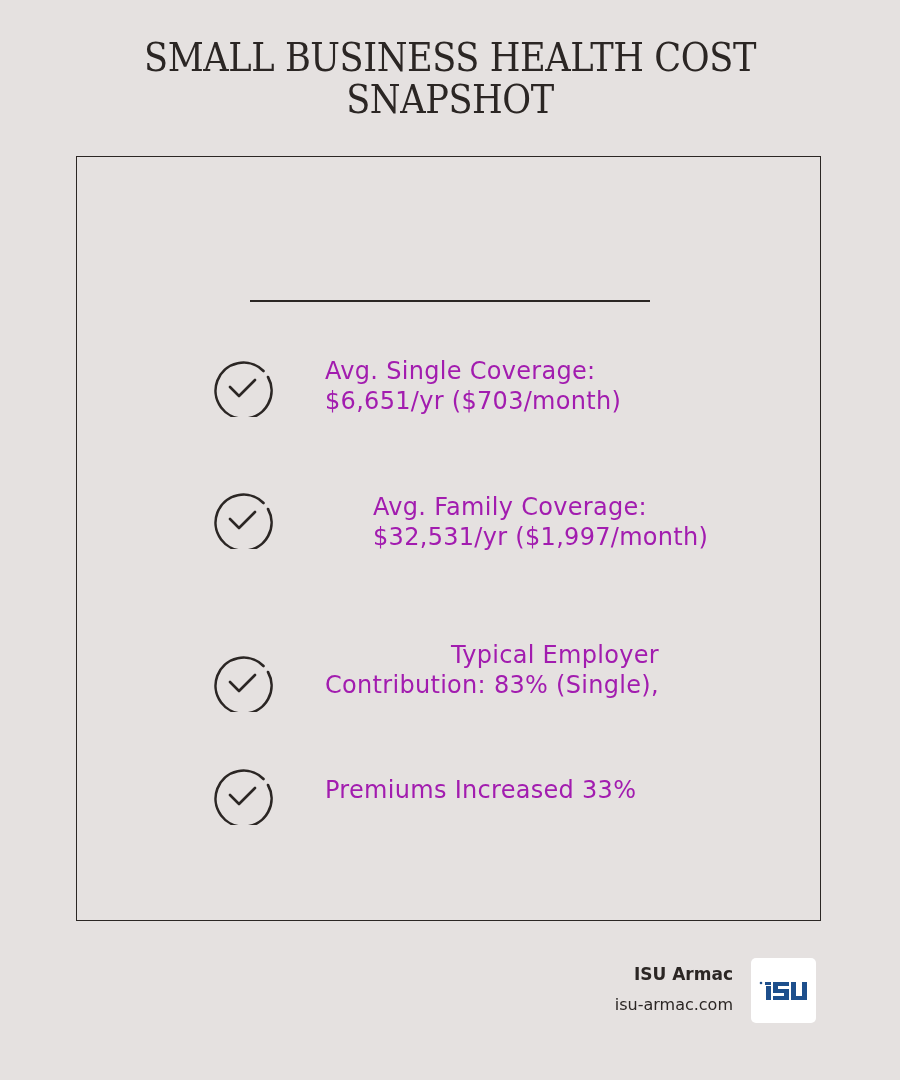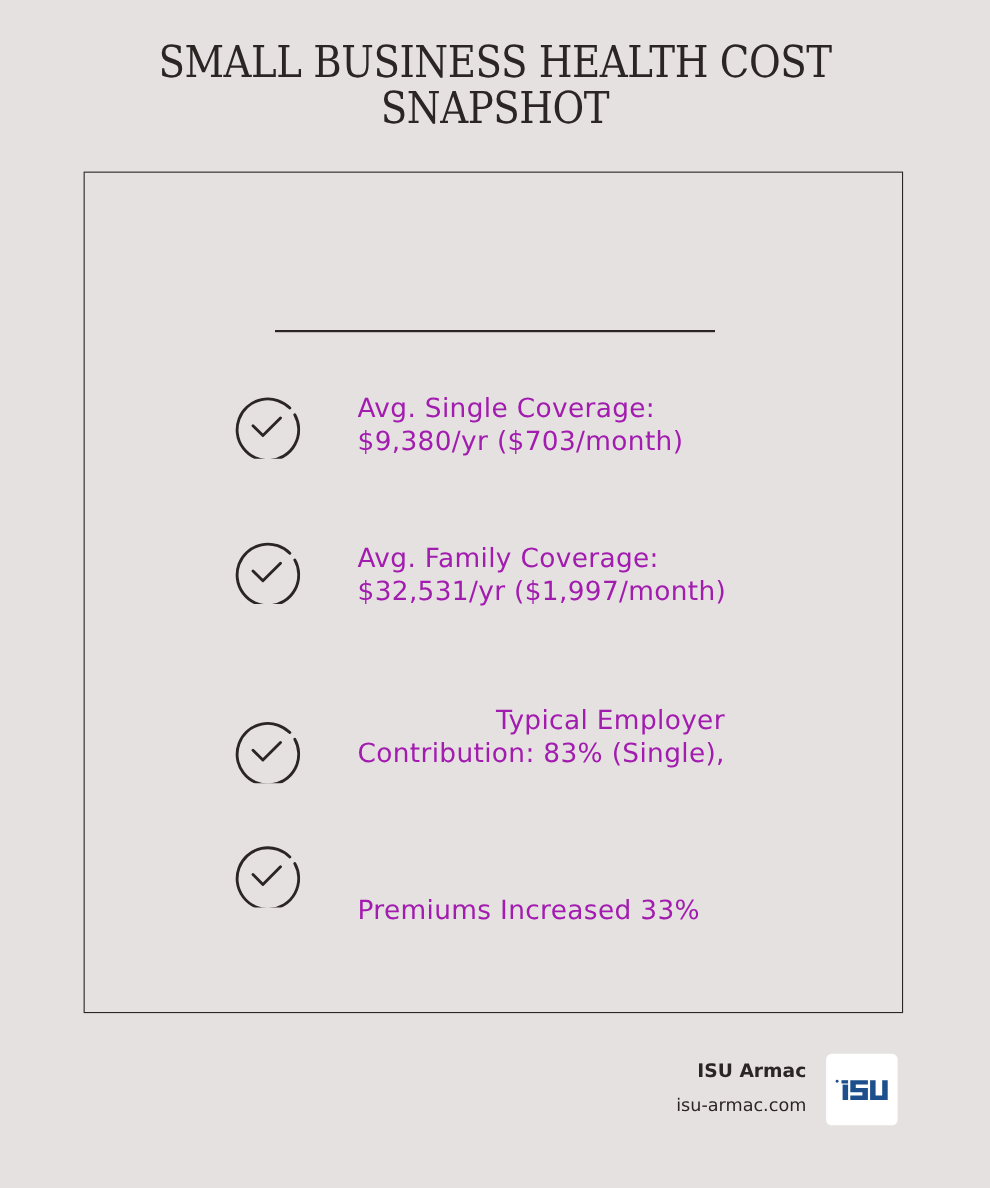--- a/index.html
+++ b/index.html
@@ -86,30 +86,30 @@
 <div class="card"></div>
 <div class="rule"></div>
 
 <div class="item" style="top:357px;">
   <svg class="icon" viewBox="0 0 60 60">
     <path d="M50.5 14 A28 28 0 1 0 55 20" fill="none" stroke="#2b2624" stroke-width="2.6" stroke-linecap="round"></path>
     <path d="M17 30 L26 39 L42 23" fill="none" stroke="#2b2624" stroke-width="2.6" stroke-linecap="round" stroke-linejoin="round"></path>
   </svg>
   <div class="text" style="top:-1px;">
     <div>Avg. Single Coverage:</div>
-    <div>$9,380/yr ($703/month)</div>
+    <div>$6,651/yr ($703/month)</div>
   </div>
 </div>
 
 <div class="item" style="top:489px;">
   <svg class="icon" viewBox="0 0 60 60">
     <path d="M50.5 14 A28 28 0 1 0 55 20" fill="none" stroke="#2b2624" stroke-width="2.6" stroke-linecap="round"></path>
     <path d="M17 30 L26 39 L42 23" fill="none" stroke="#2b2624" stroke-width="2.6" stroke-linecap="round" stroke-linejoin="round"></path>
   </svg>
-  <div class="text" style="top:3px;">
+  <div class="text" style="top:3px;margin-left:48px;">
     <div>Avg. Family Coverage:</div>
     <div>$32,531/yr ($1,997/month)</div>
   </div>
 </div>
 
 <div class="item" style="top:652px;text-align:right;">
   <svg class="icon" viewBox="0 0 60 60">
     <path d="M50.5 14 A28 28 0 1 0 55 20" fill="none" stroke="#2b2624" stroke-width="2.6" stroke-linecap="round"></path>
     <path d="M17 30 L26 39 L42 23" fill="none" stroke="#2b2624" stroke-width="2.6" stroke-linecap="round" stroke-linejoin="round"></path>
   </svg>
@@ -117,21 +117,21 @@
     <div>Typical Employer</div>
     <div>Contribution: 83% (Single),</div>
   </div>
 </div>
 
 <div class="item" style="top:765px;">
   <svg class="icon" viewBox="0 0 60 60">
     <path d="M50.5 14 A28 28 0 1 0 55 20" fill="none" stroke="#2b2624" stroke-width="2.6" stroke-linecap="round"></path>
     <path d="M17 30 L26 39 L42 23" fill="none" stroke="#2b2624" stroke-width="2.6" stroke-linecap="round" stroke-linejoin="round"></path>
   </svg>
-  <div class="text" style="top:10px;margin-top:37px;">
+  <div class="text" style="top:10px;">
     <div>Premiums Increased 33%</div>
   </div>
 </div>
 
 <div class="brand brand-name">ISU Armac</div>
 <div class="brand brand-url">isu-armac.com</div>
 
 <div class="logo">
   <svg width="52" height="30" viewBox="0 0 52 30">
     <circle cx="3" cy="7" r="1.3" fill="#1d4f8c"></circle>

